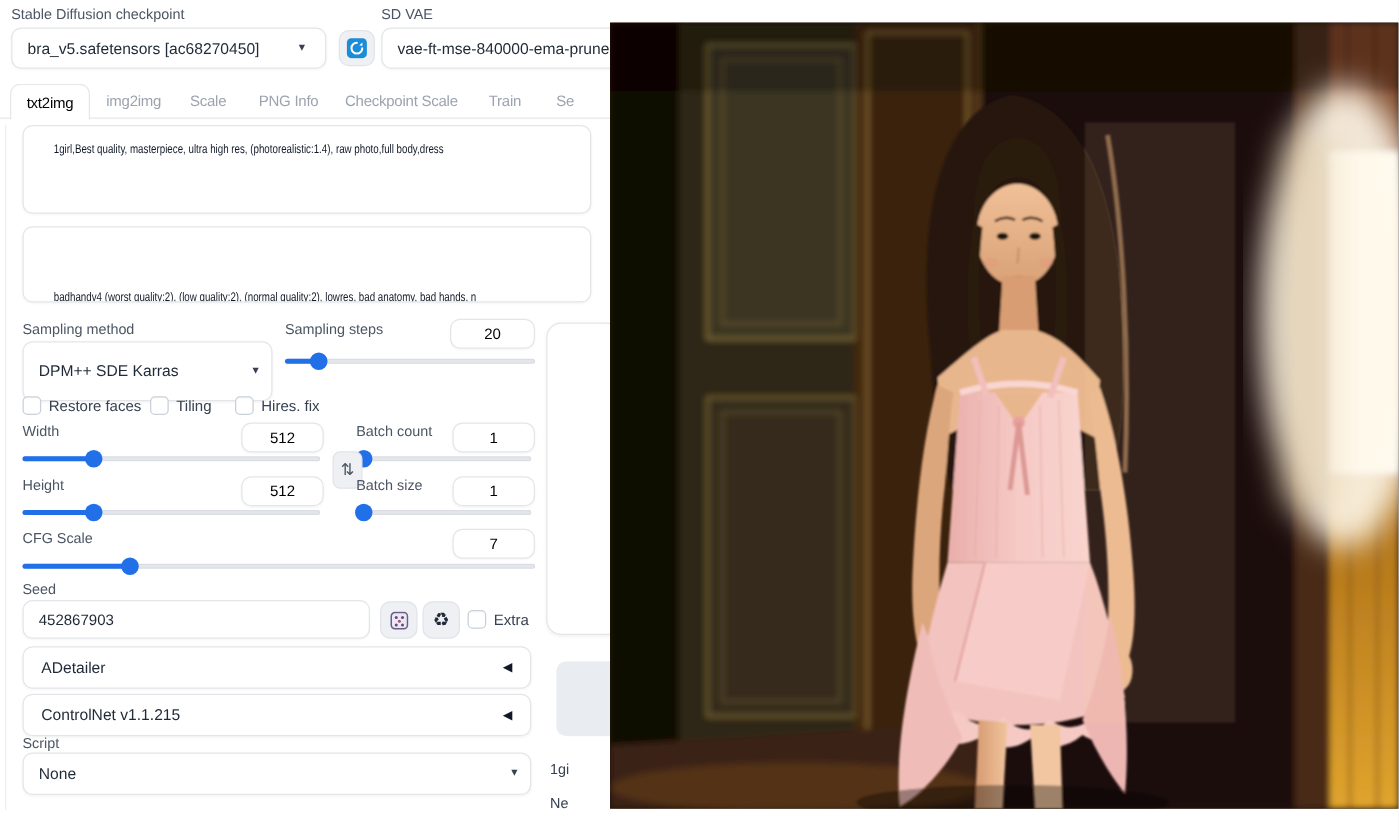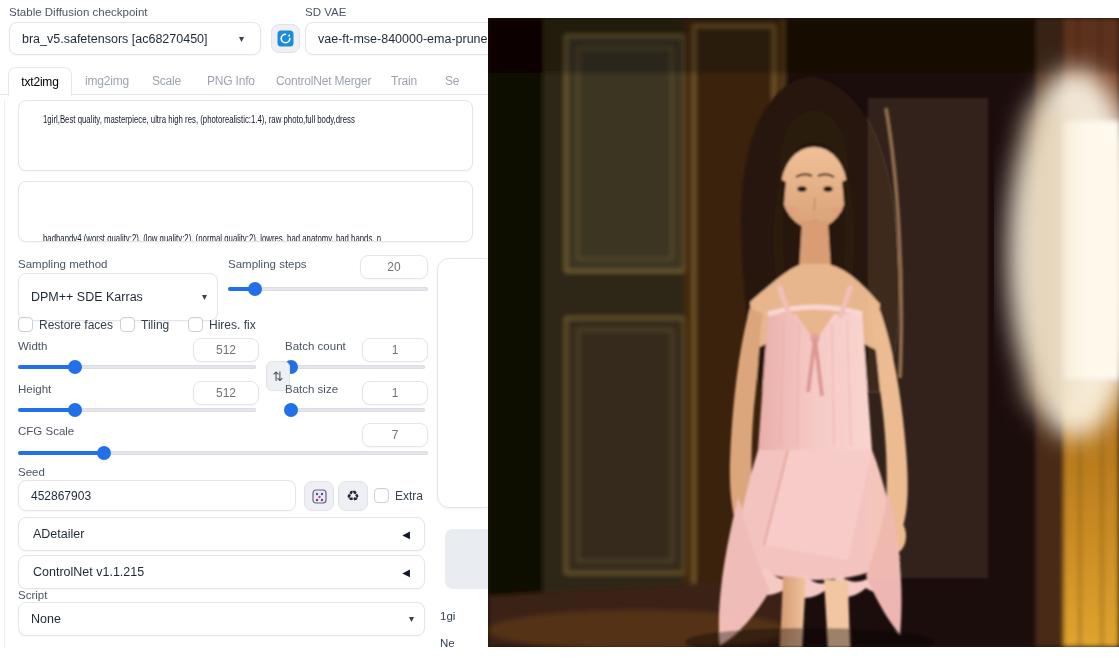--- a/index.html
+++ b/index.html
@@ -10,21 +10,21 @@
     color:#1f2937; background:#fff;
   }
   #ui { position:absolute; left:0; top:0; width:488px; height:672px; overflow:hidden; background:#fff; }
   .lbl { position:absolute; font-size:11.5px; color:#4b5563; white-space:nowrap; }
   .box {
     position:absolute; background:#fff; border:1px solid #e3e5e8; border-radius:8px;
     box-shadow:0 1px 2px rgba(0,0,0,.04);
   }
   .dd { display:flex; align-items:center; padding:0 12px; font-size:12.5px; color:#1f2937; }
   .dd .caret { position:absolute; right:10px; top:50%; transform:translateY(-56%); font-size:10px; color:#374151; }
-  .numbox { display:flex; align-items:center; justify-content:center; font-size:12px; color:#737373; }
+  .numbox { display:flex; align-items:center; justify-content:center; font-size:12px; color:#000000; }
   
   #tabbar { position:absolute; left:0; top:67px; width:488px; height:28px; border-bottom:1px solid #e5e7eb; }
   .tab { position:absolute; top:0; height:28px; font-size:12px; letter-spacing:-.2px; color:#9ca3af; white-space:nowrap; line-height:28px; }
   .tab.active {
     left:8px; width:64px; text-align:center; color:#000000; font-weight:400;
     background:#fff; border:1px solid #e5e7eb; border-bottom:1px solid #fff; border-radius:8px 8px 0 0; top:0; height:29px;
   }
   
   .prompt { padding:9px 24px; font-size:10px; line-height:19px; color:#111827; overflow:hidden; }
   .prompt .inner { transform:scaleX(.78); transform-origin:0 0; white-space:pre; width:128%; }
@@ -78,21 +78,21 @@
     <div class="lbl" style="left:305px; top:6px;">SD VAE</div>
     <div class="box dd" style="left:305px; top:22px; width:200px; height:33px; border-radius:8px 0 0 8px;">
       <span style="white-space:nowrap;">vae-ft-mse-840000-ema-pruned</span>
     </div>
 
     <div id="tabbar">
       <div class="tab active">txt2img</div>
       <div class="tab" style="left:85px;">img2img</div>
       <div class="tab" style="left:152px;">Scale</div>
       <div class="tab" style="left:207px;">PNG Info</div>
-      <div class="tab" style="left:276px;">ControlNet Merger</div>
+      <div class="tab" style="left:276px;">Checkpoint Scale</div>
       <div class="tab" style="left:391px;">Train</div>
       <div class="tab" style="left:445px;">Se</div>
     </div>
 
     <div class="box prompt" style="left:18px; top:100px; width:455px; height:71px;">
       <div class="inner">1girl,Best quality, masterpiece, ultra high res, (photorealistic:1.4), raw photo,full body,dress</div>
     </div>
     <div class="box prompt" style="left:18px; top:181px; width:455px; height:61px;">
       <div class="inner">
         <div>badhandv4 (worst quality:2), (low quality:2), (normal quality:2), lowres, bad anatomy, bad hands, n</div>

